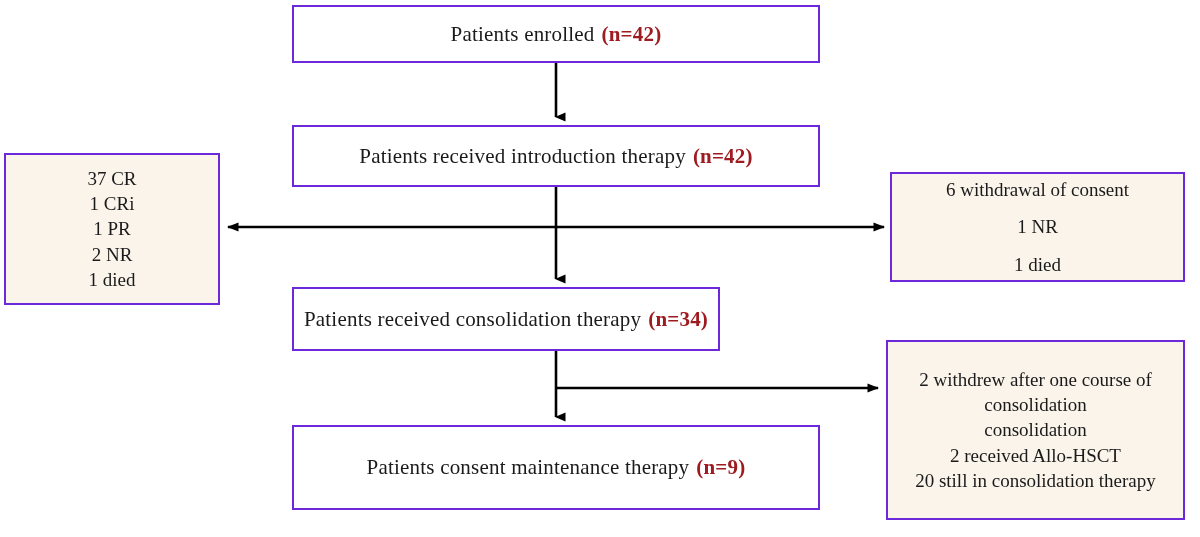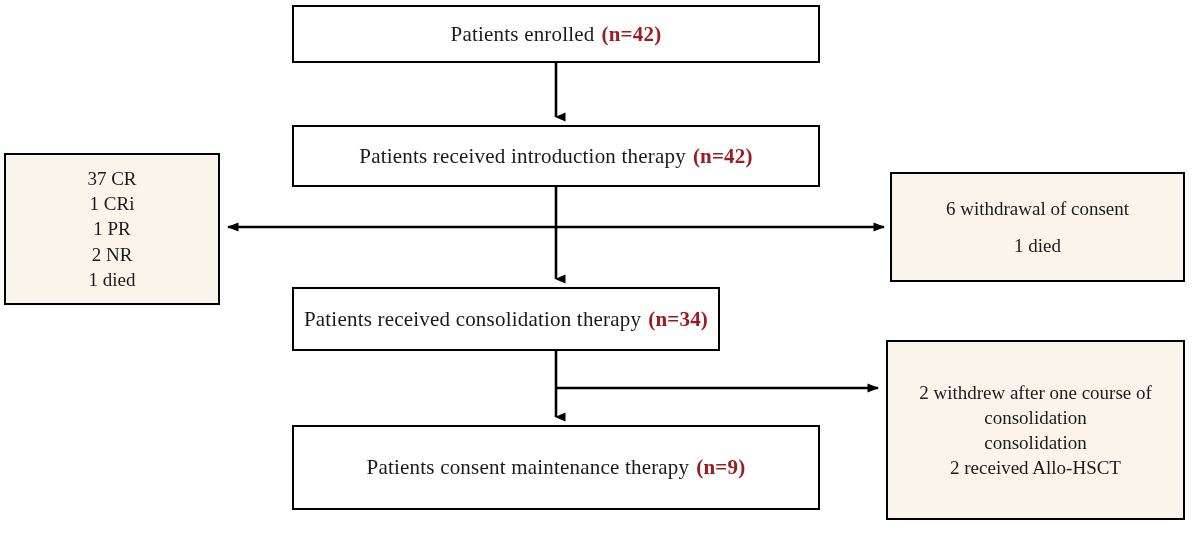--- a/index.html
+++ b/index.html
@@ -16,21 +16,21 @@
   }
   #flow-canvas {
     position: absolute;
     inset: 0;
     width: 1200px;
     height: 537px;
   }
   .node {
     position: absolute;
     box-sizing: border-box;
-    border: 2px solid #000000;
+    border: 2px solid #6d28d9;
     display: flex;
     flex-direction: column;
     align-items: center;
     justify-content: center;
     text-align: center;
     color: #1a1a1a;
     background: #ffffff;
   }
   .node.cream {
     background: #fbf4eb;
@@ -121,21 +121,23 @@
 <div class="node cream side-node" id="node-left-outcomes">
   <span class="side-line">37 CR</span>
   <span class="side-line">1 CRi</span>
   <span class="side-line">1 PR</span>
   <span class="side-line">2 NR</span>
   <span class="side-line">1 died</span>
 </div>
 
 <div class="node cream side-node" id="node-right-dropout">
   <span class="side-line">6 withdrawal of consent</span>
+  <span class="side-line">1 NR</span>
   <span class="side-line">1 died</span>
 </div>
 
 <div class="node cream side-node" id="node-right-consol">
   <span class="side-line">2 withdrew after one course of</span>
   <span class="side-line">consolidation</span>
   <span class="side-line">consolidation</span>
   <span class="side-line">2 received Allo-HSCT</span>
+  <span class="side-line">20 still in consolidation therapy</span>
 </div>
 
 </body></html>

